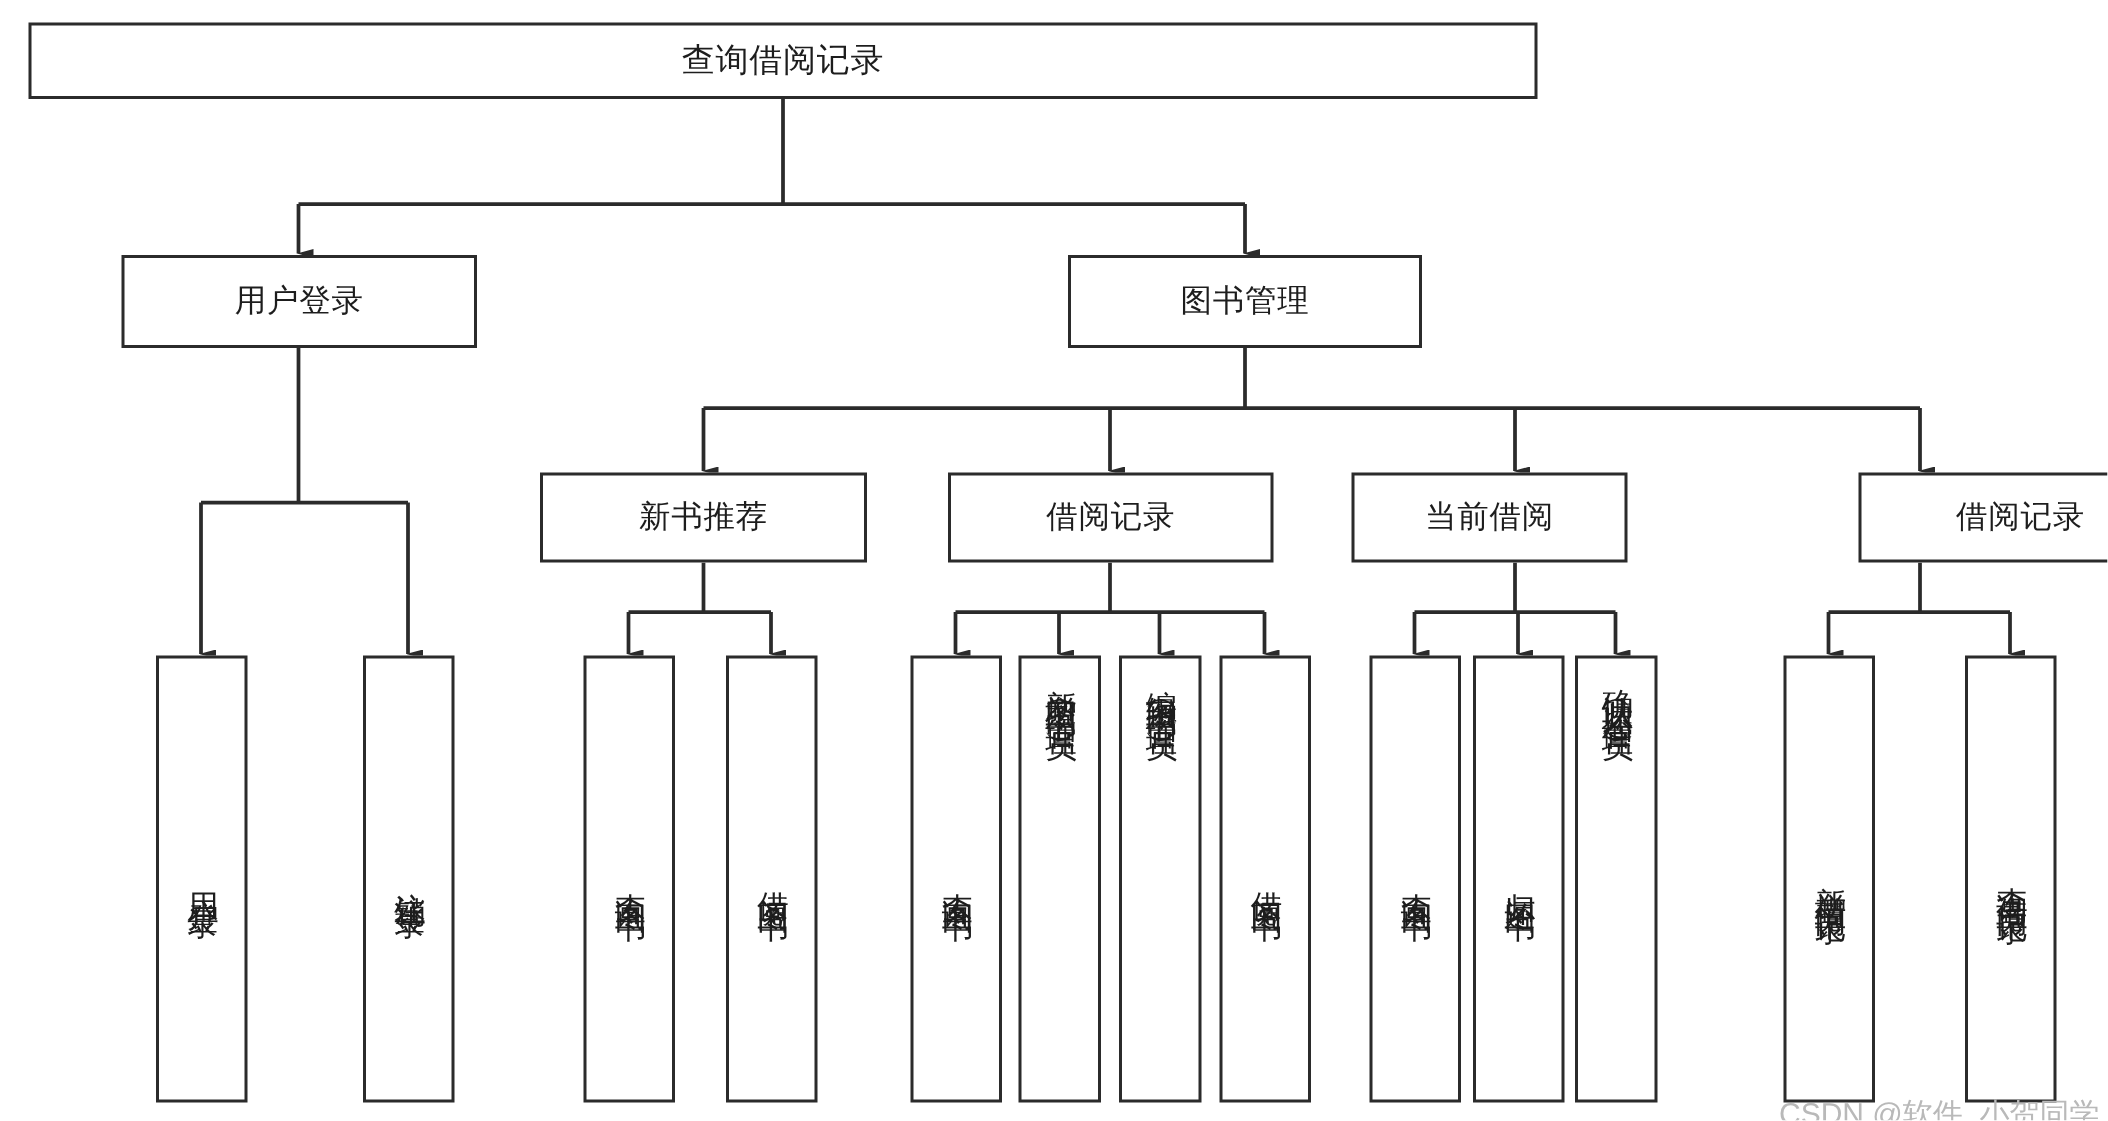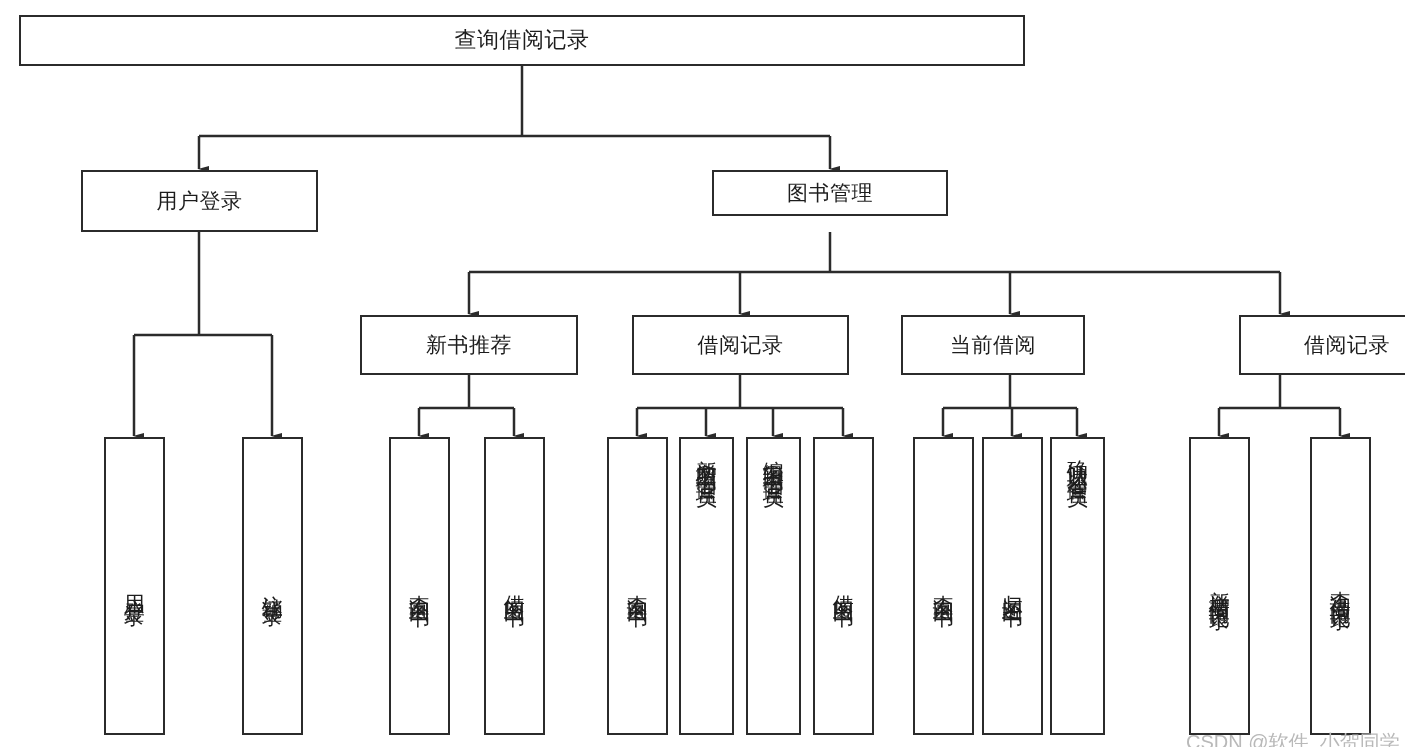--- a/index.html
+++ b/index.html
@@ -128,21 +128,21 @@
   </svg>
 
   <div class="node root horiz" style="left: 19px; top: 15px; width: 1006px; height: 51px;">
     <span class="label">查询借阅记录</span>
   </div>
 
   <div id="level2-layer">
       <div class="node horiz" style="left: 81px; top: 170px; width: 237px; height: 62px;">
         <span class="label">用户登录</span>
       </div>
-      <div class="node horiz" style="left: 712px; top: 170px; width: 236px; height: 46px;">
+      <div class="node horiz" style="left: 712px; top: 170px; width: 236px; height: 62px;">
         <span class="label">图书管理</span>
       </div>
     </div>
   <div id="level3-layer">
       <div class="node horiz" style="left: 360px; top: 315px; width: 218px; height: 60px;">
         <span class="label">新书推荐</span>
       </div>
       <div class="node horiz" style="left: 632px; top: 315px; width: 217px; height: 60px;">
         <span class="label">借阅记录</span>
       </div>

